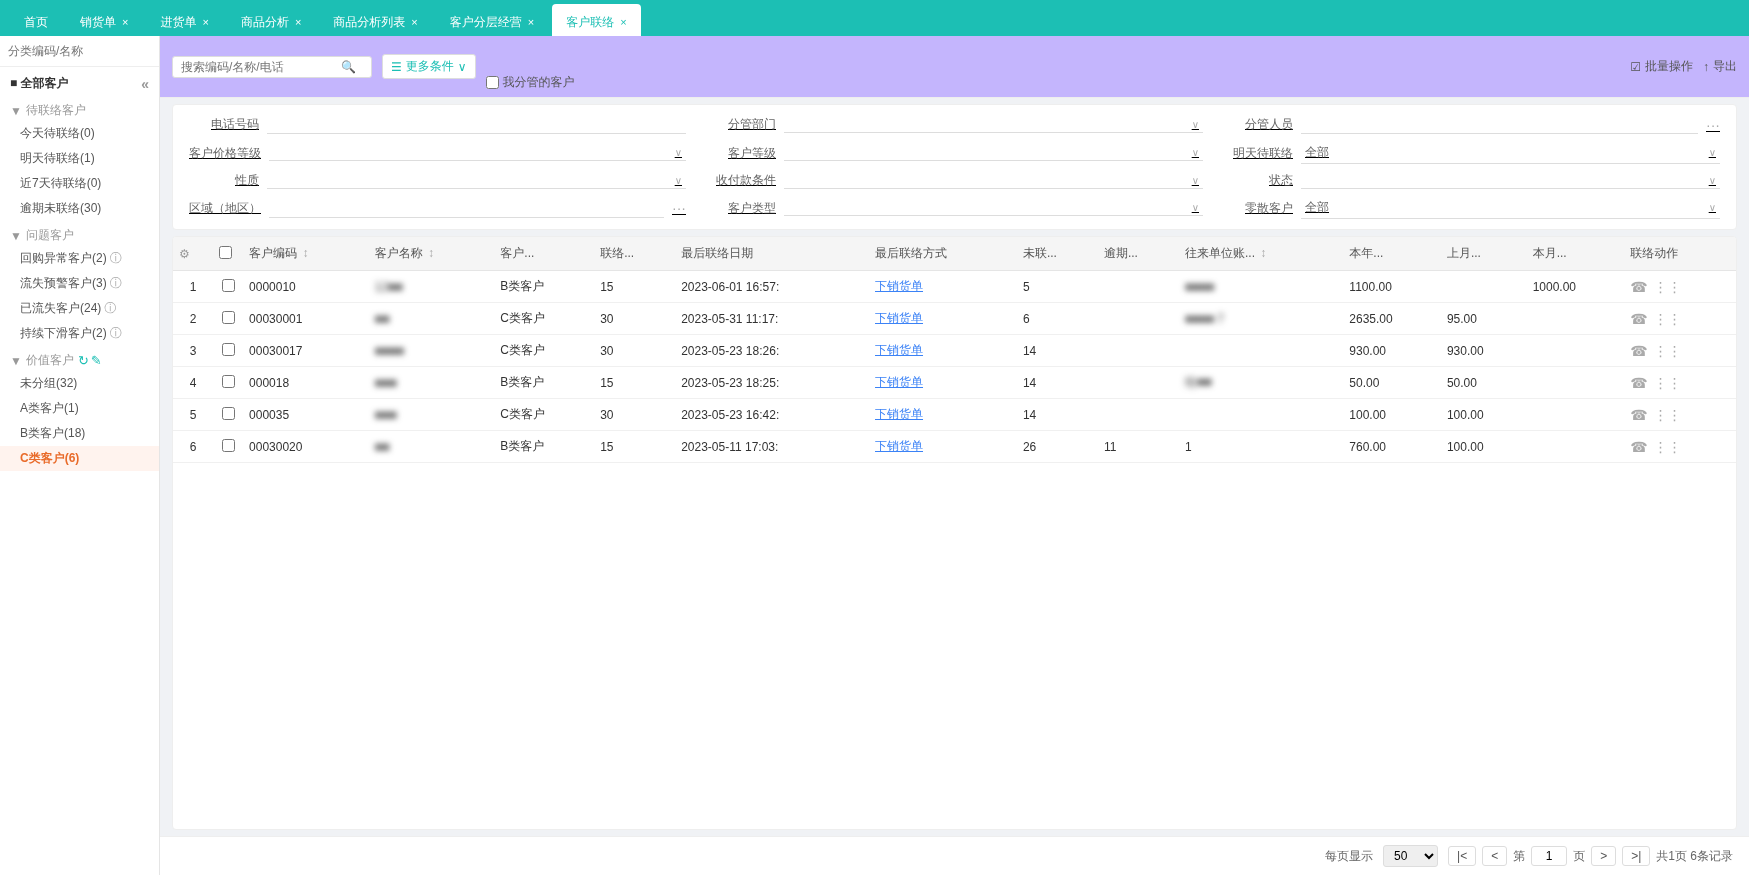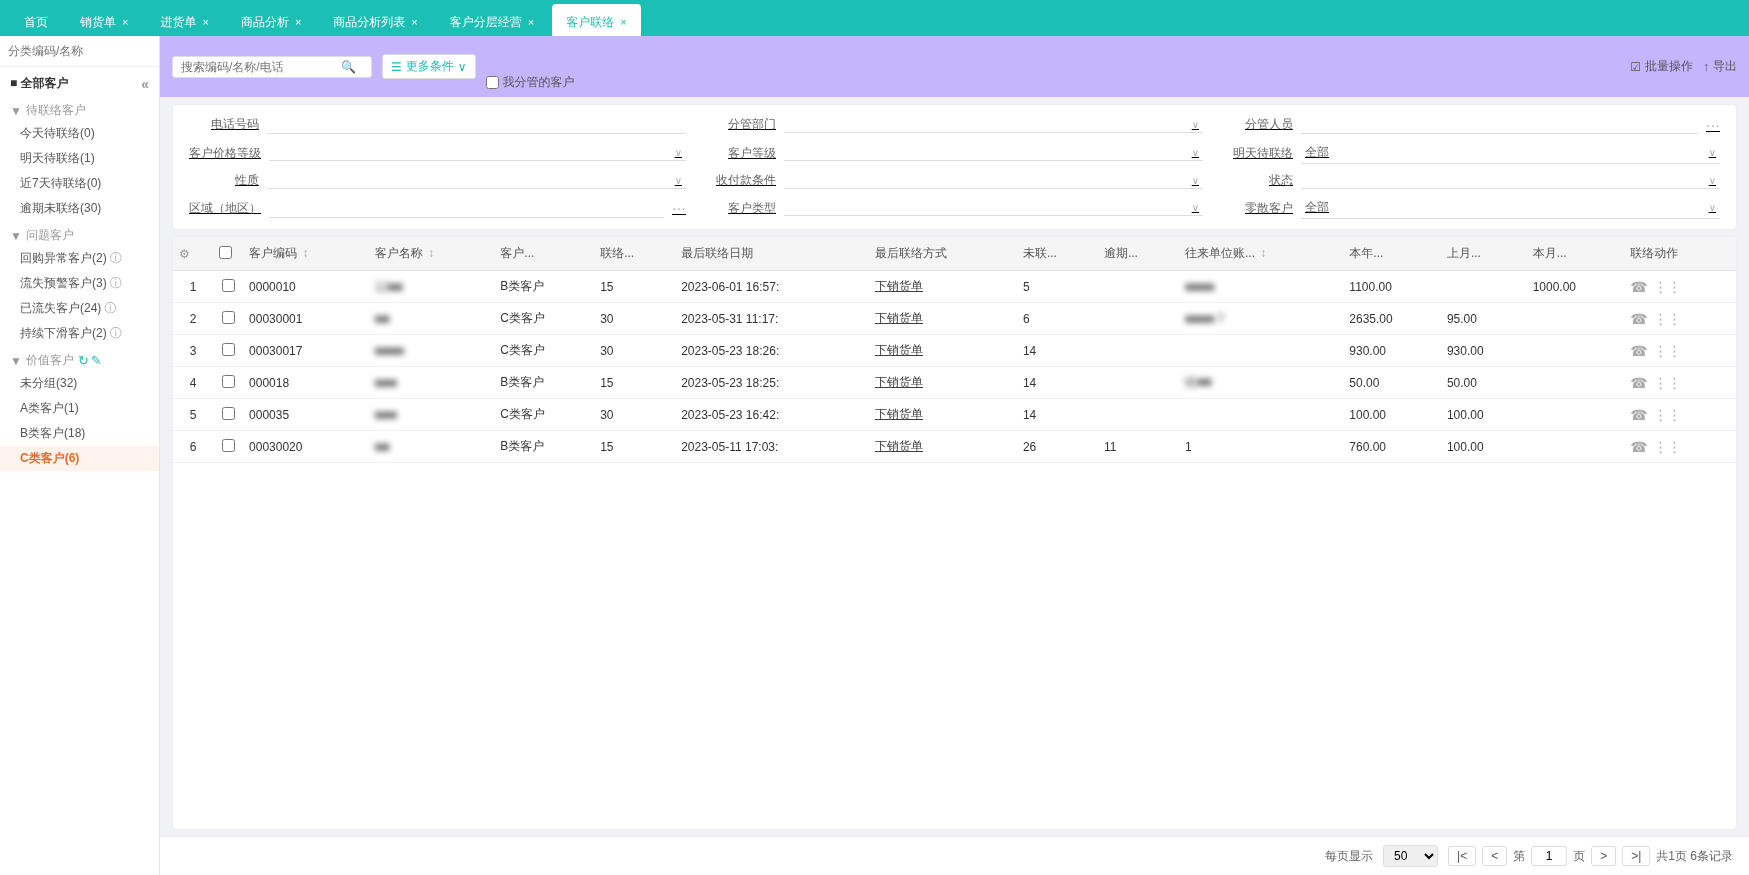--- a/index.html
+++ b/index.html
@@ -113,21 +113,21 @@
     }
     table { width: 100%; border-collapse: collapse; font-size: 12px; }
     thead tr { background: #f5f5f5; }
     th {
       padding: 8px 6px; border-bottom: 1px solid #e5e5e5; color: #555;
       text-align: left; white-space: nowrap; font-weight: normal;
     }
     th.sortable { cursor: pointer; margin-left: 24px; }
     th .sort-icon { color: #aaa; margin-left: 2px; }
     td { padding: 7px 6px; border-bottom: 1px solid #f0f0f0; color: #333; white-space: nowrap; }
-    .link-text { color: #404040; cursor: pointer; text-decoration: underline; font-family: Liberation Mono, monospace; }
+    .link-text { color: #3b82f6; cursor: pointer; text-decoration: underline; font-family: Liberation Mono, monospace; }
     .action-icons { display: flex; gap: 6px; color: #aaa; }
     .action-icon { cursor: pointer; font-size: 14px; }
     .gear-icon { color: #999; }
     .num-col { text-align: center; }
     .checkbox-col { width: 30px; text-align: center; }
 
     
     .table-footer {
       display: flex; align-items: center; justify-content: flex-end;
       padding: 8px 16px; background: #fff; border-top: 1px solid #eee;

